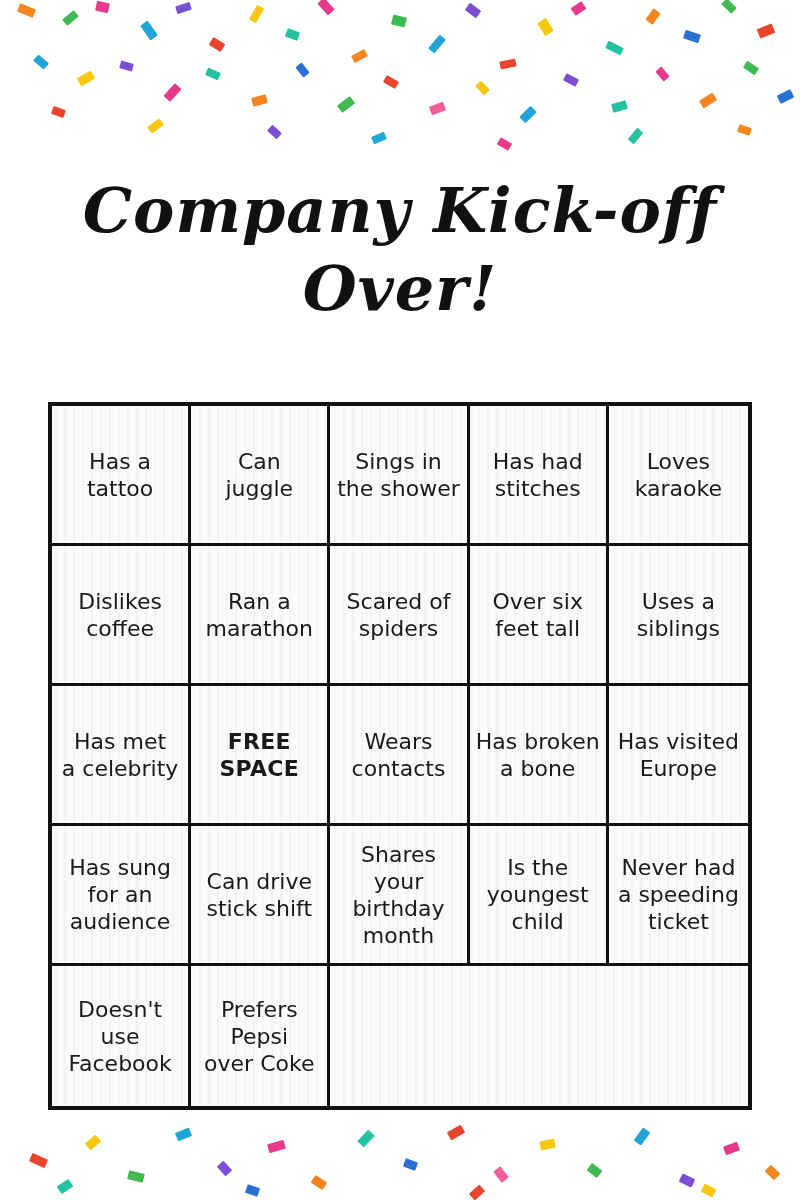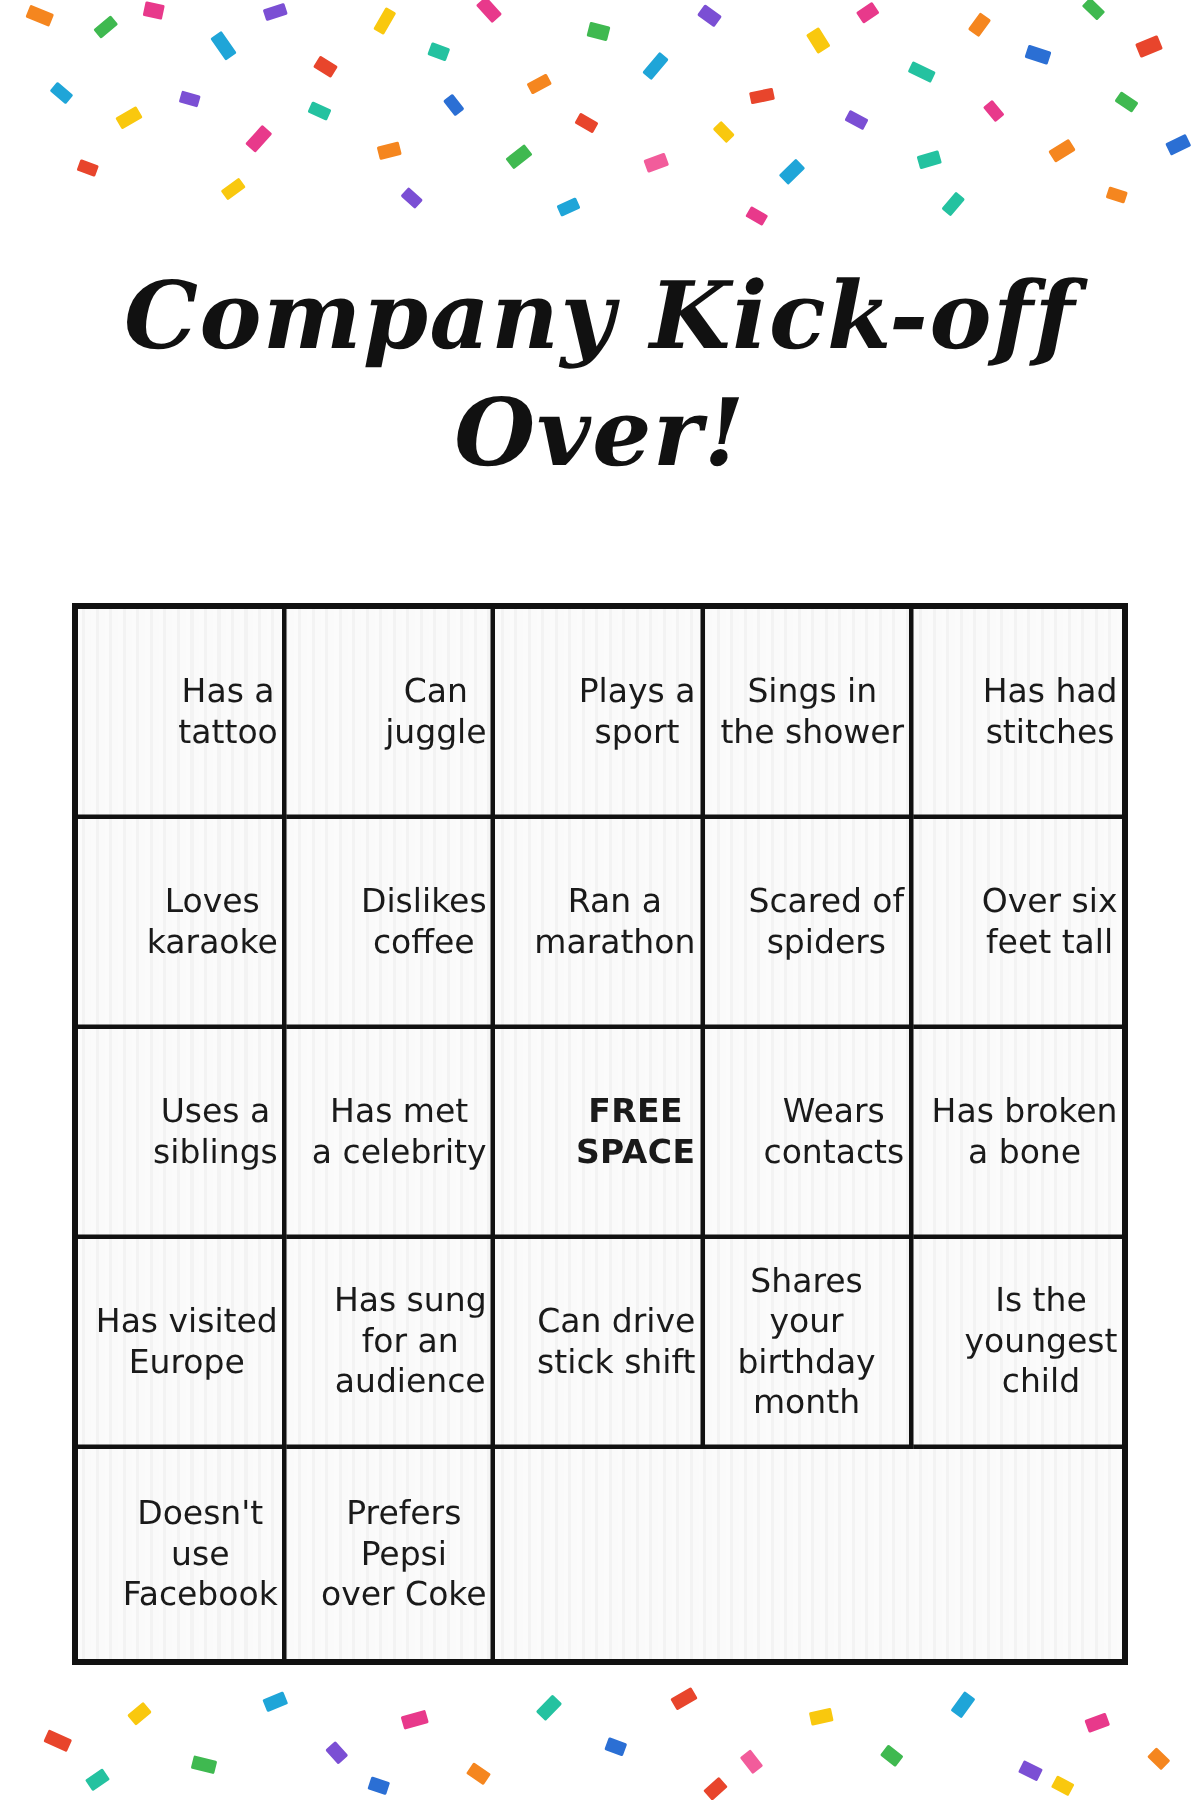--- a/index.html
+++ b/index.html
@@ -76,21 +76,21 @@
     grid-template-rows: repeat(5, 1fr);
     width: 100%;
     height: 100%;
   }
   .cell {
     box-sizing: border-box;
     border-right: 3px solid #111111;
     border-bottom: 3px solid #111111;
     display: flex;
     align-items: center;
-    justify-content: flex-end;
+    justify-content: center;
     padding: 4px 3px;
     text-align: center;
   }
   .cell:nth-child(5n) { border-right: none; }
   .cell:nth-child(n+21) { border-bottom: none; }
   .cell-text {
     font-family: "DejaVu Sans", sans-serif;
     font-size: 22px;
     line-height: 27px;
     color: #1a1a1a;
@@ -162,24 +162,20 @@
   <div class="card-grid">
       <div class="cell">
         <span class="cell-text">Has a
 tattoo</span>
       </div>
       <div class="cell">
         <span class="cell-text">Can
 juggle</span>
       </div>
       <div class="cell">
-        <span class="cell-text">Plays a
-sport</span>
-      </div>
-      <div class="cell">
         <span class="cell-text">Sings in
 the shower</span>
       </div>
       <div class="cell">
         <span class="cell-text">Has had
 stitches</span>
       </div>
       <div class="cell">
         <span class="cell-text">Loves
 karaoke</span>
@@ -235,20 +231,25 @@
       </div>
       <div class="cell">
         <span class="cell-text">Shares your
 birthday
 month</span>
       </div>
       <div class="cell">
         <span class="cell-text">Is the
 youngest
 child</span>
+      </div>
+      <div class="cell">
+        <span class="cell-text">Never had
+a speeding
+ticket</span>
       </div>
       <div class="cell">
         <span class="cell-text">Doesn't
 use
 Facebook</span>
       </div>
       <div class="cell">
         <span class="cell-text">Prefers
 Pepsi
 over Coke</span>

